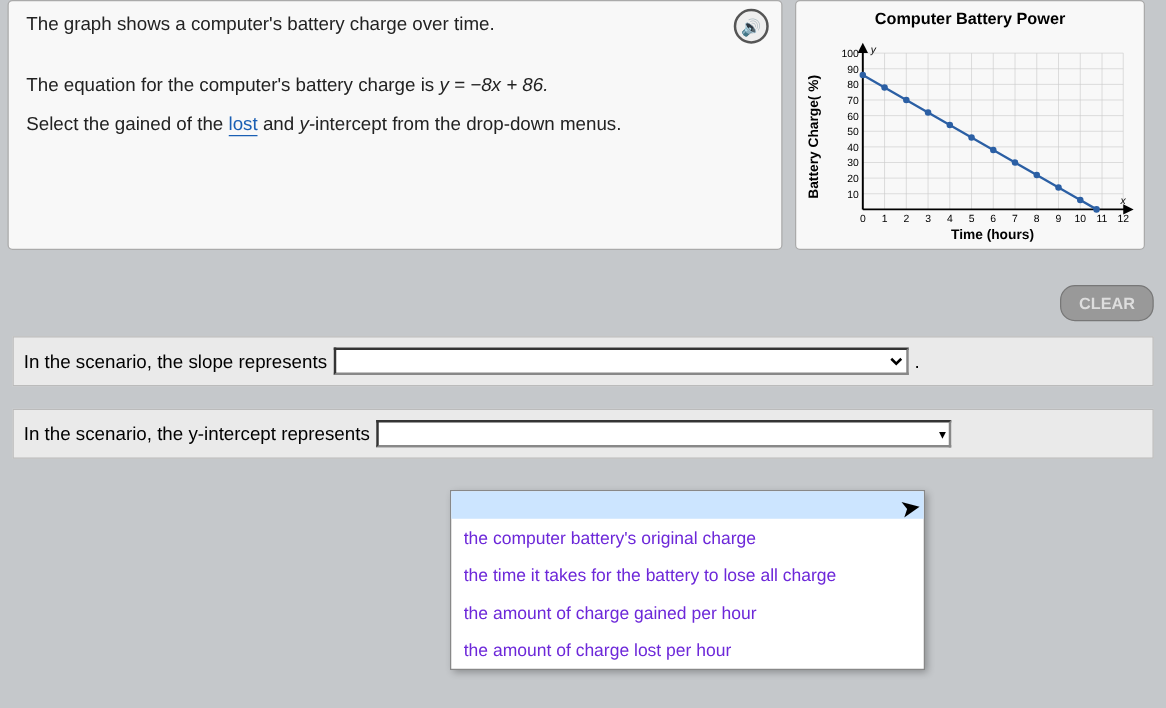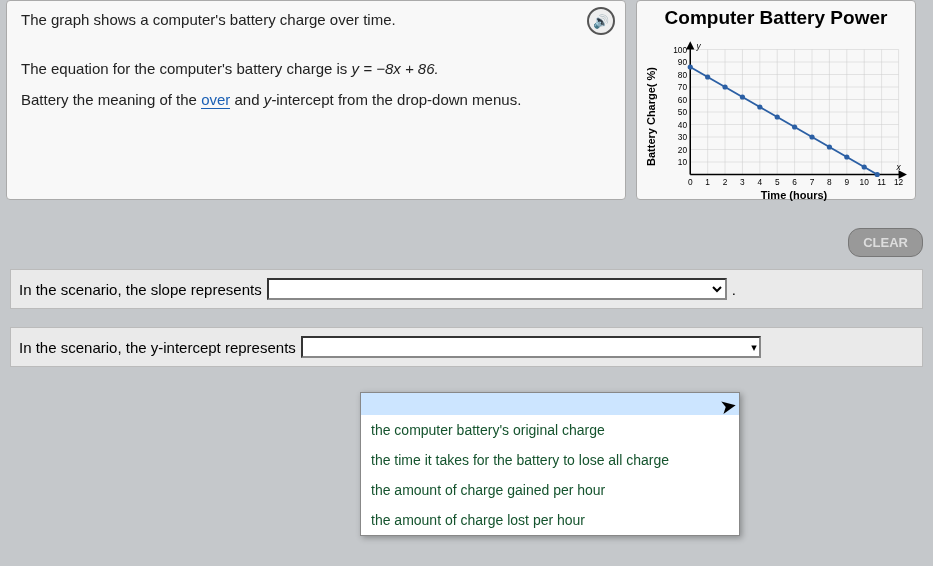--- a/index.html
+++ b/index.html
@@ -49,21 +49,21 @@
     .equation { font-style: italic; }
     .slope-link { color: #1a5fb4; border-bottom: 1.5px solid #1a5fb4; }
     .graph-panel {
       background: #f8f8f8;
       border: 1px solid #aaa;
       border-radius: 4px;
       padding: 6px;
       width: 280px;
       height: 200px;
     }
-    .graph-title { text-align: center; font-weight: bold; font-size: 19px; margin-bottom: 2px; }
+    .graph-title { text-align: center; font-weight: bold; font-size: 13px; margin-bottom: 2px; }
     .graph-area { position: relative; width: 100%; height: 170px; display:flex; }
     .y-label {
       writing-mode: vertical-rl;
       transform: rotate(180deg);
       font-size: 11px;
       font-weight: bold;
       text-align: center;
       padding: 0 2px;
     }
     .x-label { font-size: 11px; font-weight: bold; text-align:center; margin-top:-4px; margin-left:20px;}
@@ -107,21 +107,21 @@
       top: 392px;
       width: 380px;
       background: #fff;
       border: 1px solid #888;
       box-shadow: 2px 2px 6px rgba(0,0,0,.3);
       z-index: 10;
     }
     .dropdown-expanded .option {
       padding: 7px 10px;
       font-size: 14px;
-      color: #14532d;
+      color: #6d28d9;
       cursor: pointer;
     }
     .dropdown-expanded .option.selected {
       background: #cce5ff;
       height: 22px;
       padding:2px 10px;
     }
     .cursor {
       position: absolute;
       left: 720px;
@@ -150,21 +150,21 @@
 
 <div class="top-section">
   <div class="text-panel">
     <div class="audio-btn"></div>
     <div class="line1">The graph shows a computer's battery charge over time.</div>
     <div class="line2">
       <span>The equation for the computer's battery charge is </span>
       <span class="equation">y = −8x + 86.</span>
     </div>
     <div>
-      <span>Battery the meaning of the </span><span class="slope-link">over</span><span> and </span><span style="font-style:italic">y-</span><span>intercept from the drop-down menus.</span>
+      <span>Select the gained of the </span><span class="slope-link">lost</span><span> and </span><span style="font-style:italic">y-</span><span>intercept from the drop-down menus.</span>
     </div>
   </div>
 
   <div class="graph-panel">
     <div class="graph-title">Computer Battery Power</div>
     <div class="graph-area">
       <div class="y-label">Battery Charge( %)</div>
       <div style="flex:1;display:flex;flex-direction:column;">
         <svg class="chart-svg" viewBox="0 0 240 140">
           <g stroke="#ccc" stroke-width="0.5">

